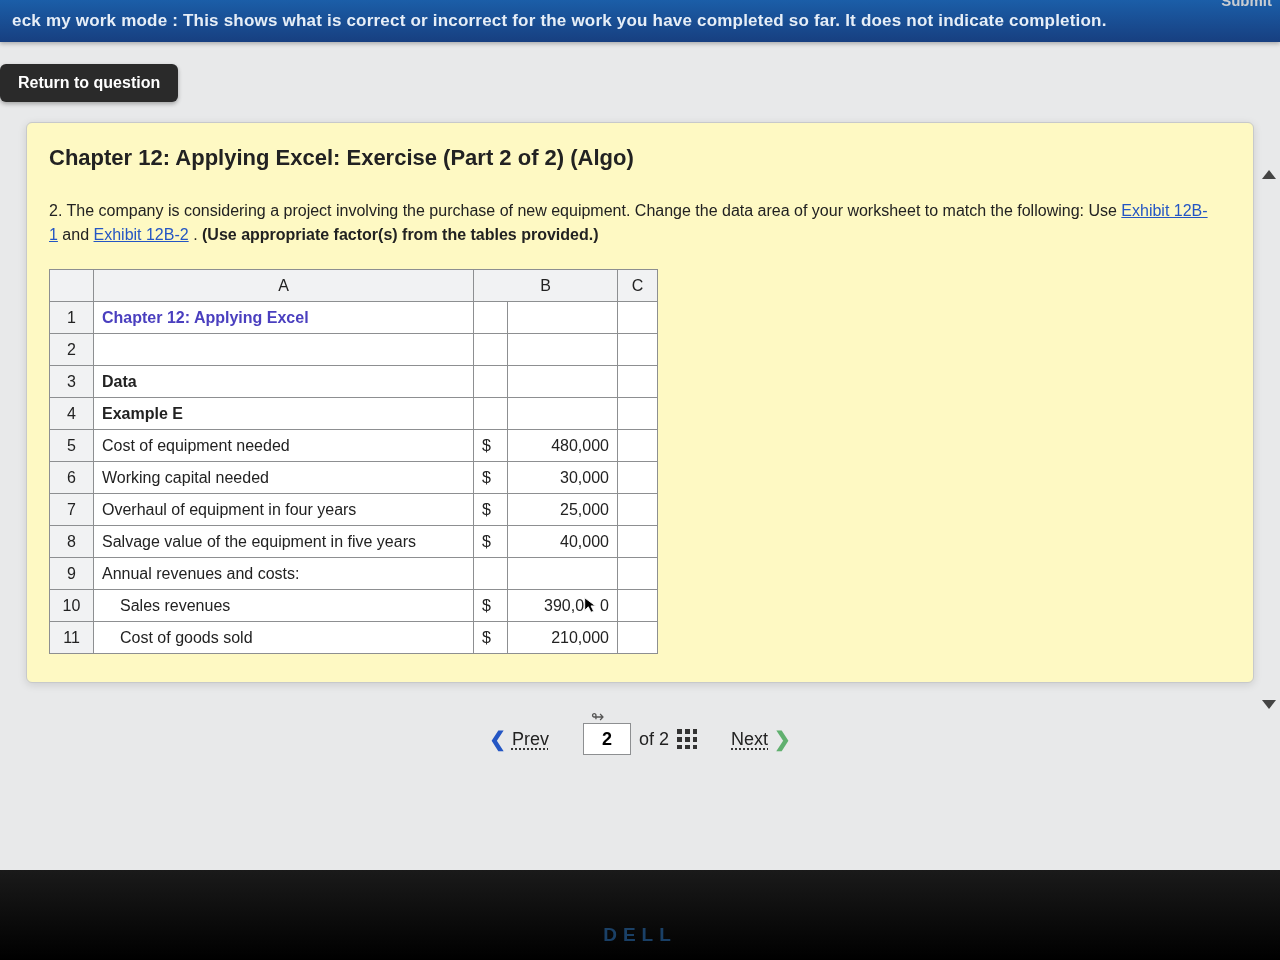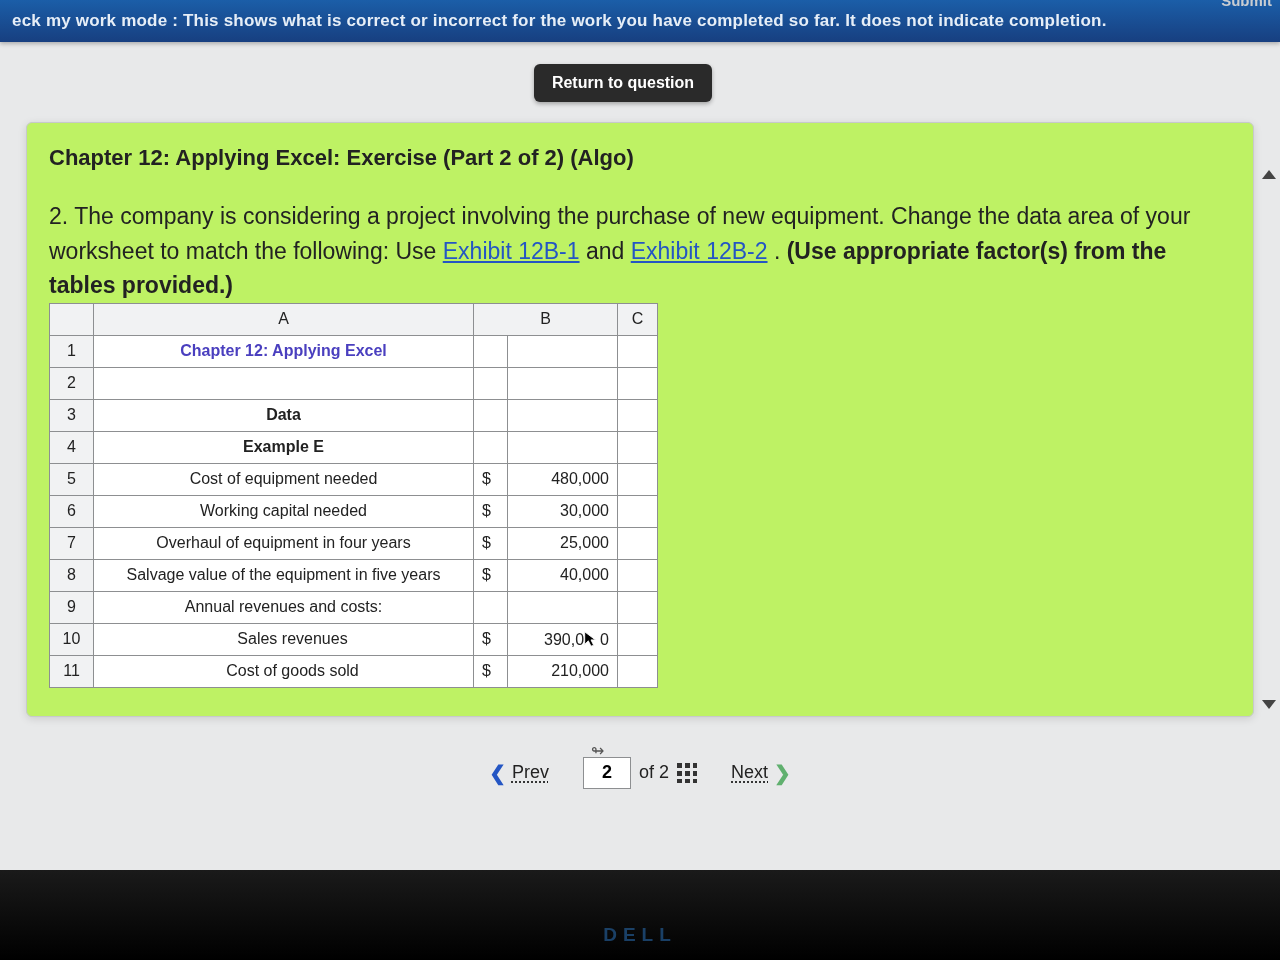--- a/index.html
+++ b/index.html
@@ -3,45 +3,45 @@
 <meta charset="utf-8">
 <style>
   * { box-sizing: border-box; margin: 0; padding: 0; }
   html, body { width: 1280px; height: 960px; font-family: Arial, Helvetica, sans-serif; background: #e8e9ea; overflow: hidden; }
   .topbar {
     width: 100%; height: 42px; background: linear-gradient(#1b5ea8,#173f80);
     color: #e6eef7; display: flex; align-items: center; padding: 12px 12px;
     font-size: 17px; font-weight: 600; letter-spacing: .2px;
     box-shadow: 0 2px 4px rgba(0,0,0,.25);
   }
-  .return-wrap { display:flex; justify-content:center; padding: 22px 34px 0 0; }
+  .return-wrap { display:flex; justify-content:flex-start; padding: 22px 34px 0 0; }
   .return-btn {
     background:#2a2a2a; color:#fff; border:none; border-radius:6px;
     padding:10px 18px; font-size:16px; font-weight:600; cursor:pointer;
     box-shadow: 0 2px 4px rgba(0,0,0,.3);
   }
   .page {
     margin: 20px 26px 0 26px;
-    background:#bef264; border:1px solid #c7c9cb; border-radius:6px;
+    background:#fef9c3; border:1px solid #c7c9cb; border-radius:6px;
     padding: 22px 22px 28px 22px;
     box-shadow: 0 2px 8px rgba(0,0,0,.12);
   }
   .title { font-size:22px; font-weight:700; color:#222; margin-bottom:28px; }
-  .question { font-size:23px; color:#222; line-height:1.5; max-width:1160px; }
+  .question { font-size:16px; color:#222; line-height:1.5; margin-bottom:22px; max-width:1160px; }
   .question a { color:#2456c4; text-decoration:underline; }
   .question .bold { font-weight:700; }
   table.sheet {
     border-collapse: collapse; background:#fff; font-size:16px; color:#222;
   }
   table.sheet th, table.sheet td {
     border:1px solid #8d8f91; padding:4px 8px; height:32px;
   }
   table.sheet th { background:#f1f2f3; font-weight:400; text-align:center; }
   .rownum { width:44px; text-align:center; background:#f1f2f3; }
-  .colA { width:380px; text-align:center; }
+  .colA { width:380px; text-align:left; }
   .colB { width:110px; text-align:right; }
   .colBsym { width:34px; text-align:left; padding-right:0; }
   .colC { width:40px; text-align:left; }
   .chapter-cell { color:#4a3fbf; font-weight:700; }
   .bold-cell { font-weight:700; }
   .indent { padding-left:26px !important; }
   .cursor-icon { display:inline-block; width:18px; height:18px; vertical-align:-3px; margin-left:-2px; }
   .nav {
     display:flex; align-items:center; justify-content:center; gap:34px;
     margin-top: 40px; font-size:18px; color:#222;

